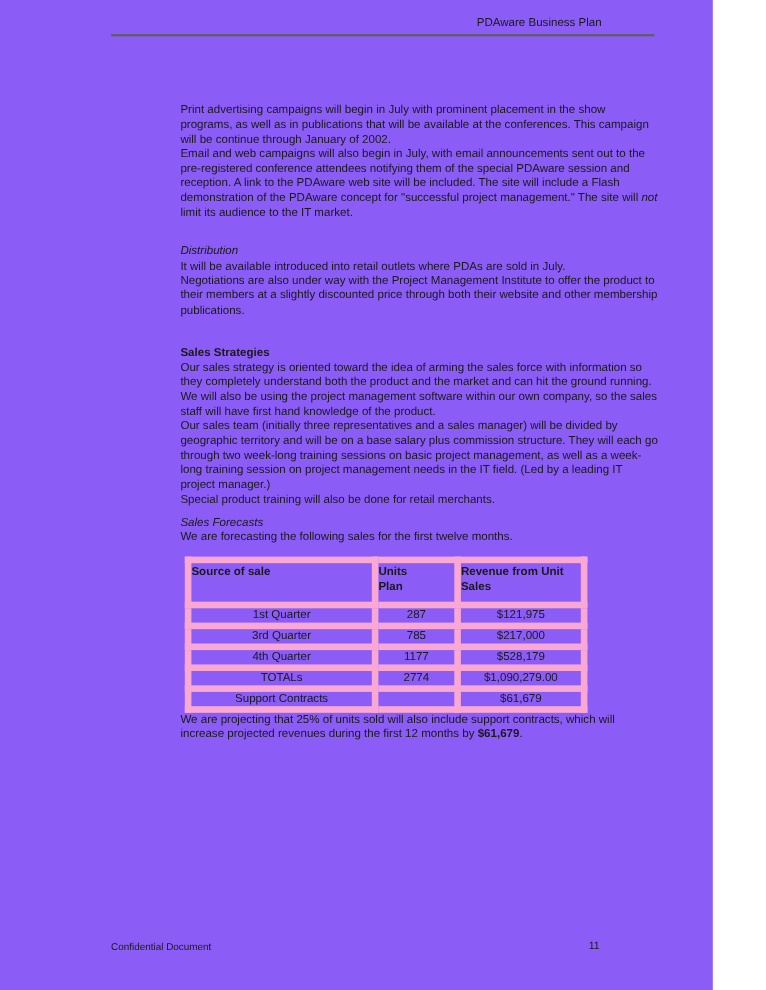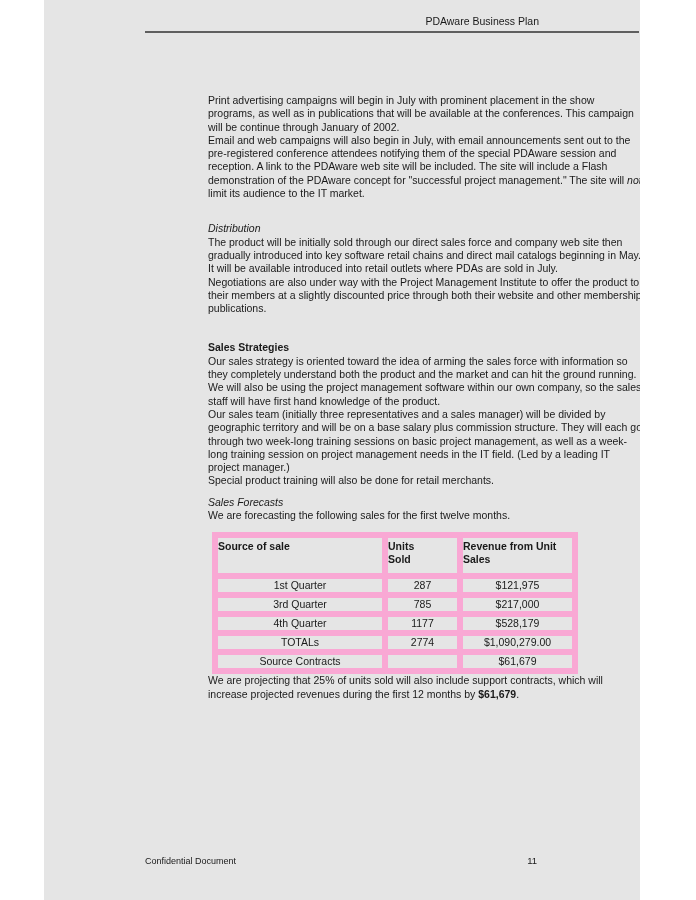--- a/index.html
+++ b/index.html
@@ -1,18 +1,18 @@
 <!DOCTYPE html>
 <html><head>
 <meta charset="utf-8">
 <style>
   html, body { margin:0; padding:0; background:#ffffff; }
   .page {
-    position:relative; width:596px; height:900px; background:#e5e5e5;
-    font-family:"Liberation Sans", sans-serif; color:#1a1a1a; overflow:hidden;margin-left:44px;
+    position:relative; width:648px; height:900px; background:#8b5cf6;
+    font-family:"Liberation Sans", sans-serif; color:#1a1a1a; overflow:hidden;
   }
   
   .header-title {
     position:absolute; top:15px; right:101px;
     font-size:10.5px; line-height:13px; color:#1a1a1a;
   }
   .header-rule {
     position:absolute; top:31px; left:101px; width:494px; height:0;
     border-top:2px solid #5f5f5f;
   }
@@ -74,21 +74,20 @@
   <div class="header-title">PDAware Business Plan</div>
   <div class="header-rule"></div>
 
   <div class="content">
 
     <p>Print advertising campaigns will begin in July with prominent placement in the show programs, as well as in publications that will be available at the conferences.  This campaign will be continue through January of 2002.</p>
 
     <p class="sp15"><span>Email and web campaigns will also begin in July, with email announcements sent out to the pre-registered conference attendees notifying them of the special PDAware session and reception.  A link to the PDAware web site will be included.  The site will include a Flash demonstration of the PDAware concept for "successful project management."  The site will </span><em>not</em><span> limit its audience to the IT market.</span></p>
 
     <h3 class="h-italic sp22">Distribution</h3>
-    <p>The product will be initially sold through our direct sales force and company web site then gradually introduced into key software retail chains and direct mail catalogs beginning in May.</p>
 
     <p class="sp13">It will be available introduced into retail outlets where PDAs are sold in July.</p>
 
     <p class="sp13">Negotiations are also under way with the Project Management Institute to offer the product to their members at a slightly discounted price through both their website and other membership publications.</p>
 
     <h3 class="h-bold sp26">Sales Strategies</h3>
     <p>Our sales strategy is oriented toward the idea of arming the sales force with information so they completely understand both the product and the market and can hit the ground running.  We will also be using the project management software within our own company, so the sales staff will have first hand knowledge of the product.</p>
 
     <p class="sp12">Our sales team (initially three representatives and a sales manager) will be divided by geographic territory and will be on a base salary plus commission structure.  They will each go through two week-long training sessions on basic project management, as well as a week-long training session on project management needs in the IT field. (Led by a leading IT project manager.)</p>
 
@@ -100,21 +99,21 @@
     <table class="forecast">
       <colgroup>
         <col style="width:170px">
           <col style="width:75px">
           <col style="width:115px">
       </colgroup>
       <tbody>
           <tr>
         <th class="c1">Source of sale</th>
         <th class="c2">Units
-Sold</th>
+Plan</th>
         <th class="c3">Revenue from Unit
 Sales</th>
       </tr>
       <tr>
         <td class="c1">1st Quarter</td>
         <td class="c2">287</td>
         <td class="c3">$121,975</td>
       </tr>
       <tr>
         <td class="c1">3rd Quarter</td>
@@ -125,21 +124,21 @@
         <td class="c1">4th Quarter</td>
         <td class="c2">1177</td>
         <td class="c3">$528,179</td>
       </tr>
       <tr>
         <td class="c1">TOTALs</td>
         <td class="c2">2774</td>
         <td class="c3">$1,090,279.00</td>
       </tr>
       <tr>
-        <td class="c1">Source Contracts</td>
+        <td class="c1">Support Contracts</td>
         <td class="c2"></td>
         <td class="c3">$61,679</td>
       </tr>
     </tbody>
       </table>
 
     <p class="sp14"><span>We are projecting that 25% of units sold will also include support contracts, which will increase projected revenues during the first 12 months by </span><strong>$61,679</strong><span>.</span></p>
 
   </div>
 

